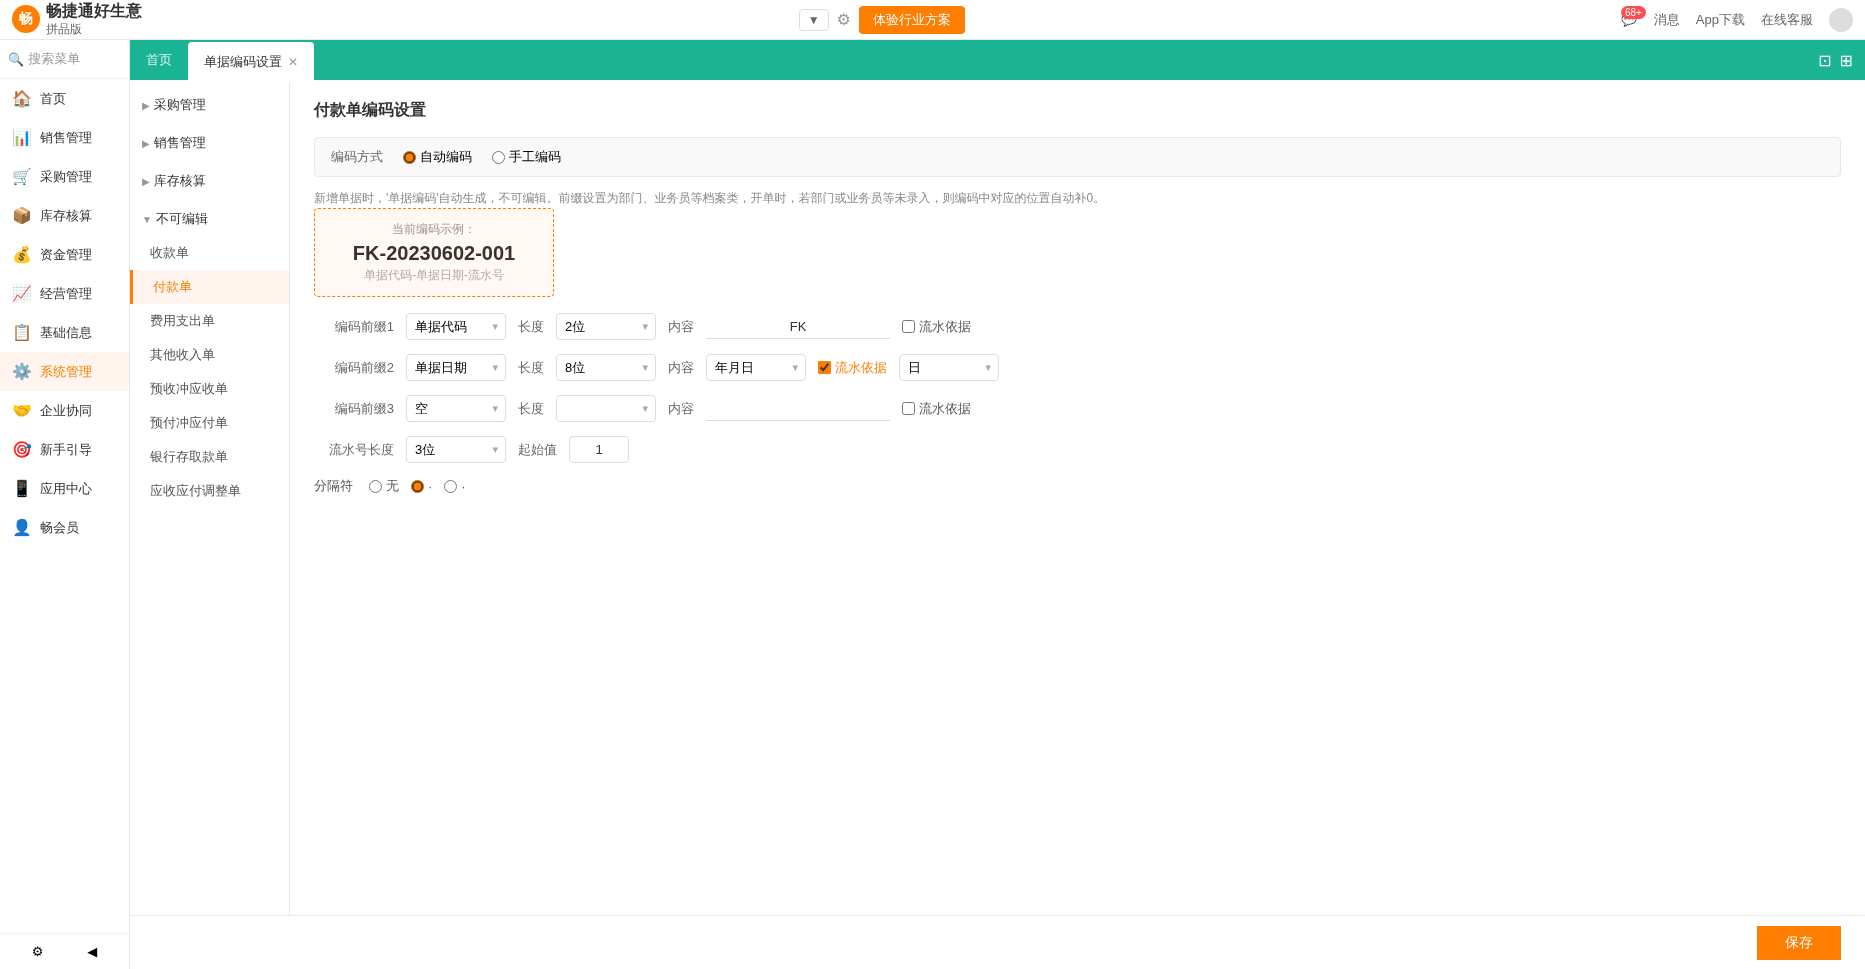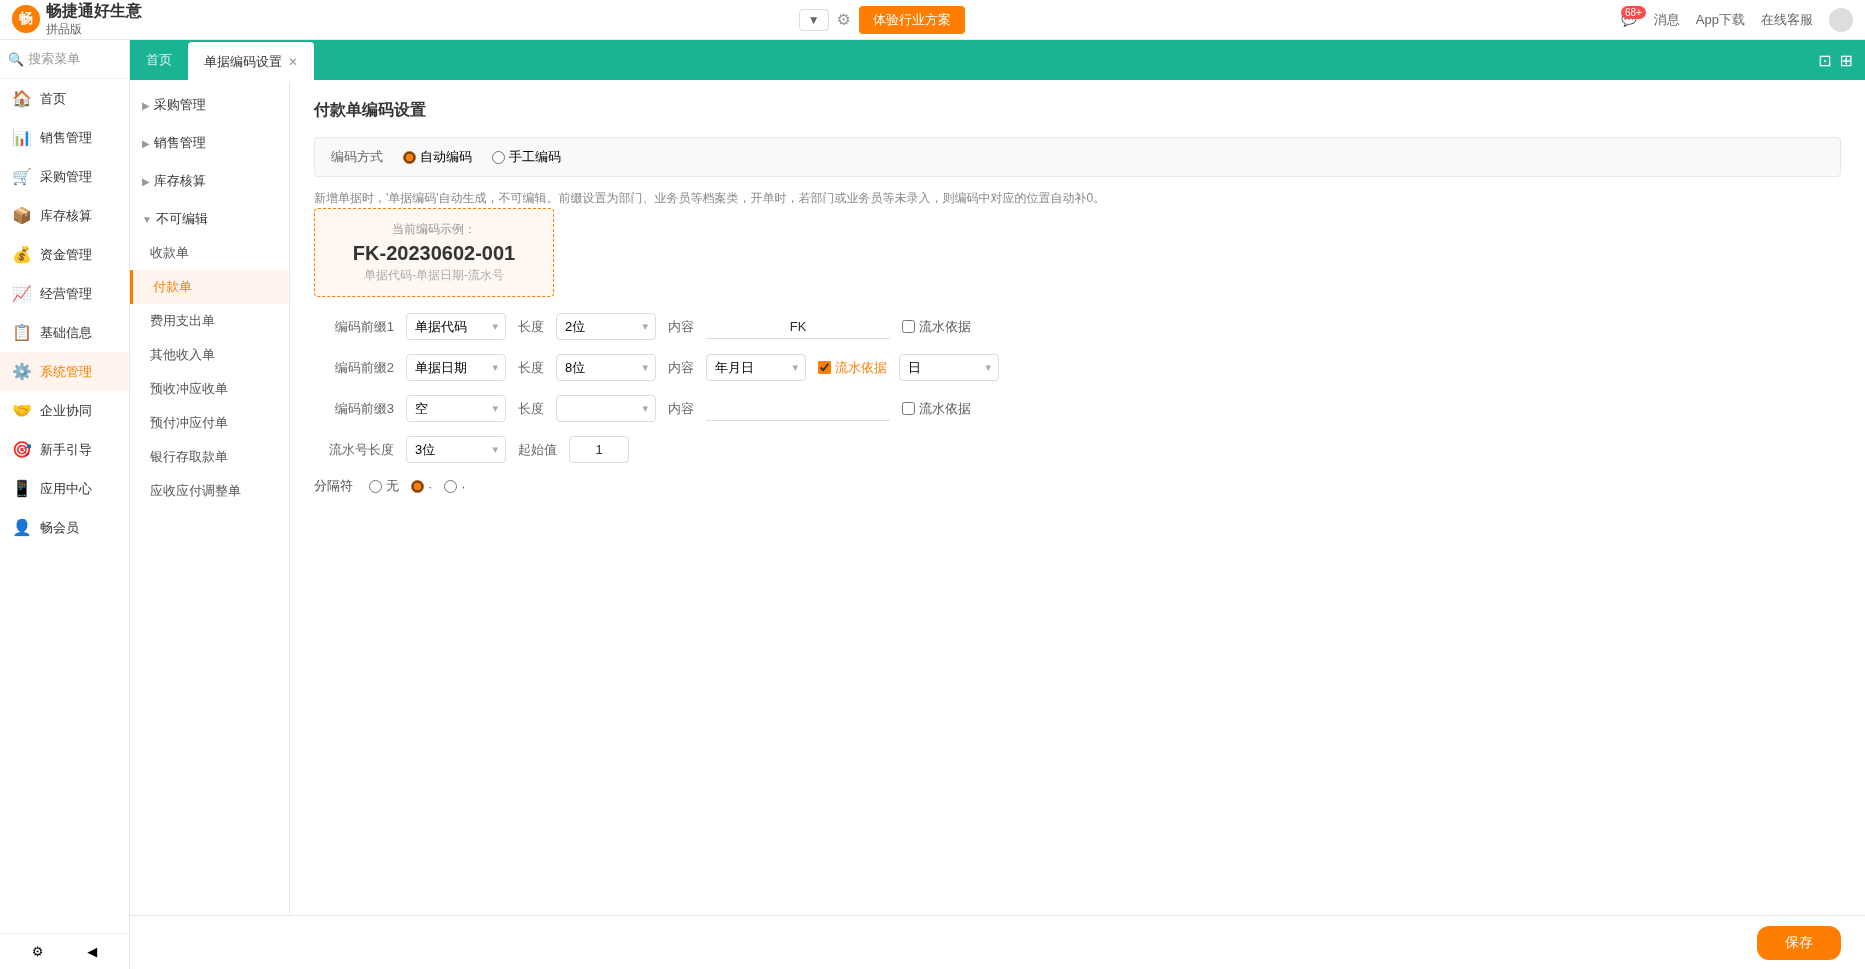--- a/index.html
+++ b/index.html
@@ -85,21 +85,21 @@
     .content-value { border: none; border-bottom: 1px solid #ddd; padding: 4px 4px; font-size: 13px; color: #333; background: transparent; min-width: 40px; text-align: center; }
     .checkbox-inline { display: flex; align-items: center; gap: 4px; font-size: 13px; color: #555; }
     .checkbox-inline input[type="checkbox"] { accent-color: #ff7d00; }
 
     
     .separator-row { display: flex; align-items: center; gap: 16px; margin-bottom: 14px; font-size: 13px; color: #555; }
     .separator-options { display: flex; align-items: center; gap: 12px; }
 
     
     .bottom-bar { height: 54px; background: #fff; border-top: 1px solid #e8e8e8; display: flex; align-items: center; justify-content: flex-end; padding: 0 24px; flex-shrink: 0; }
-    .save-btn { background: #ff7d00; color: #fff; border: none; border-radius: 12px; padding: 8px 28px; font-size: 14px; cursor: pointer; }
+    .save-btn { background: #ff7d00; color: #fff; border: none; border-radius: 0; padding: 8px 28px; font-size: 14px; cursor: pointer; }
   </style>
 </head>
 <body>
 
 <div class="top-bar">
   <div class="top-bar-left">
     <div class="top-bar-brand">
       <div class="brand-logo">
         <span>畅</span>
       </div>

